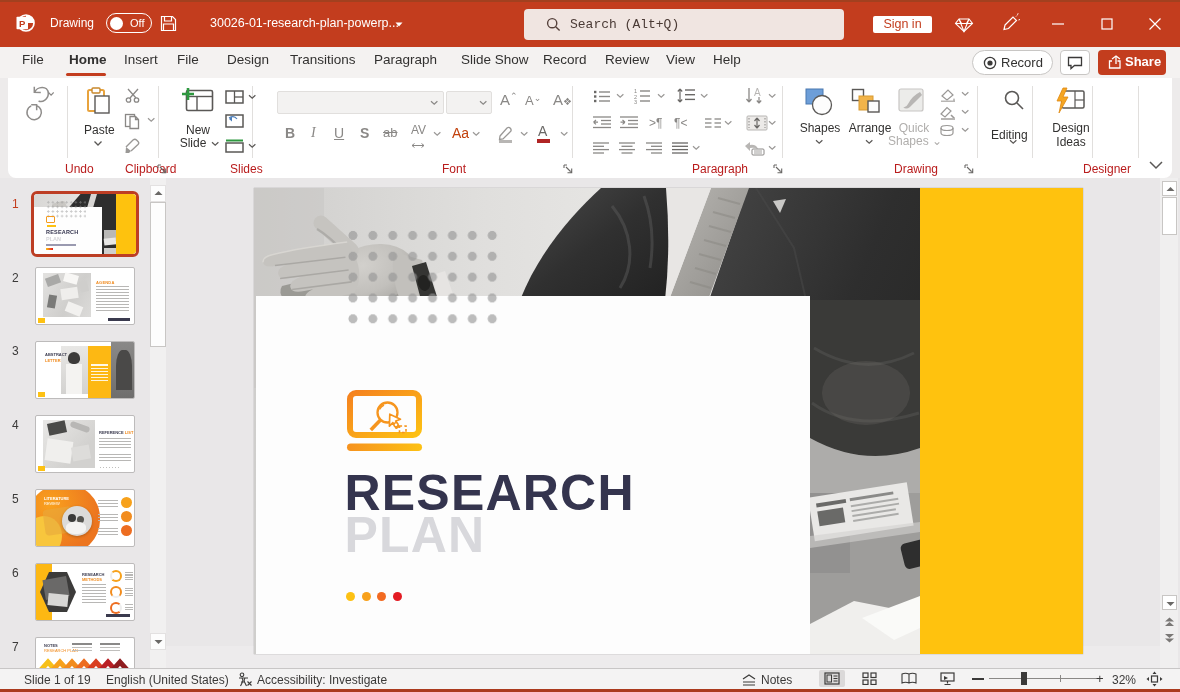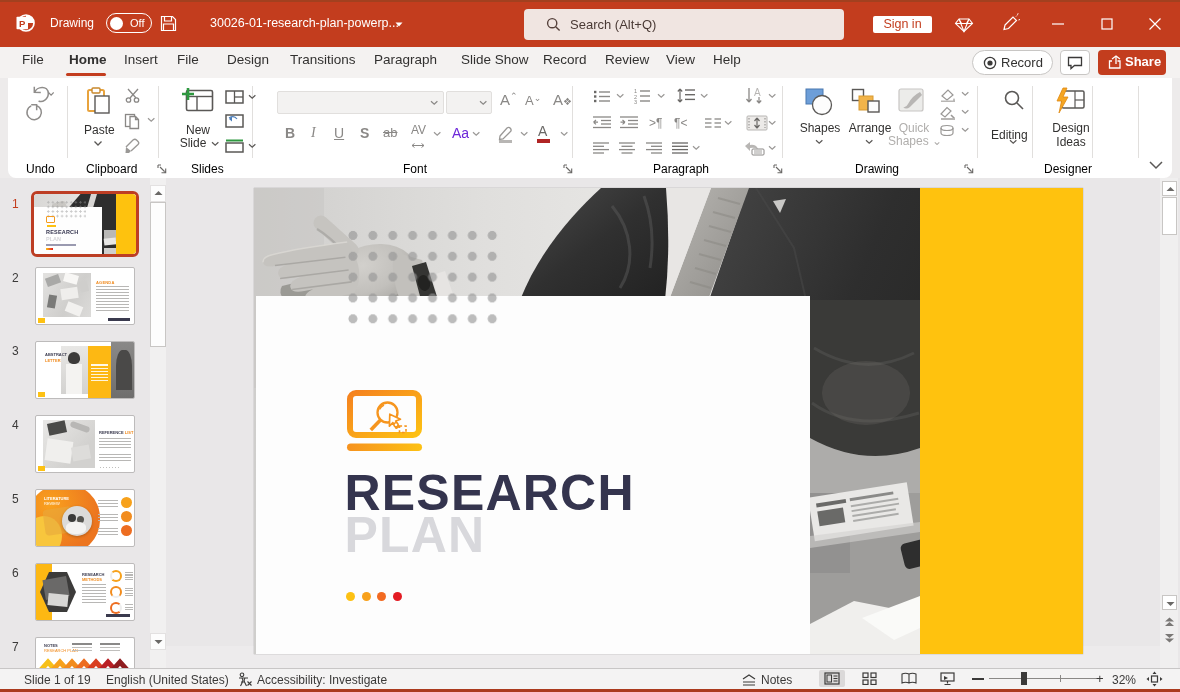--- a/index.html
+++ b/index.html
@@ -11,37 +11,37 @@
 #titlebar { position:absolute; left:0; top:0; width:1180px; height:47px; background:#c33d1e; color:#fff; }
 #ppticon { position:absolute; left:14px; top:12px; }
 #autosave { position:absolute; left:50px; top:16px; font-size:12px; }
 #toggle { position:absolute; left:106px; top:13px; width:46px; height:20px; border:1px solid #fff; border-radius:10px; }
 #toggle .knob { position:absolute; left:3px; top:2.5px; width:13px; height:13px; border-radius:50%; background:#fff; }
 #toggle .lbl { position:absolute; left:23px; top:3px; font-size:11px; color:#fff; }
 #saveicon { position:absolute; left:160px; top:15px; }
 #doctitle { position:absolute; left:210px; top:16px; font-size:12.5px; color:#fff; }
 #searchbox { position:absolute; left:524px; top:9px; width:320px; height:31px; background:#f0e5e1; border-radius:4px; color:#433; }
 #searchbox .mag { position:absolute; left:22px; top:8px; }
-#searchbox .txt { position:absolute; left:46px; top:8px; font-size:13px; color:#4a3a35; }
+#searchbox .txt { position:absolute; left:46px; top:8px; font-size:13px; color:#4a3a35;font-family:Liberation Mono, monospace; }
 #signin { position:absolute; left:873px; top:16px; width:59px; height:17px; background:#fff; border-radius:2px; color:#c33d1e; font-size:12.5px; text-align:center; line-height:17px; }
 .titleicon { position:absolute; top:12px; width:24px; height:24px; }
 
 
 #tabrow { position:absolute; left:0; top:47px; width:1180px; height:31px; background:#f4f2f1; }
 .tab { position:absolute; top:5px; font-size:13.5px; color:#323130; }
 #tab-home { font-weight:bold; }
 #homeunderline { position:absolute; left:66px; top:26px; width:40px; height:3px; background:#c33d1e; border-radius:2px; }
 #recordbtn { position:absolute; left:972px; top:3px; width:81px; height:25px; background:#fff; border:1px solid #c8c6c4; border-radius:13px; font-size:13px; color:#323130; }
 #commentbtn { position:absolute; left:1060px; top:3px; width:30px; height:25px; background:#fff; border:1px solid #c8c6c4; border-radius:4px; }
 #sharebtn { position:absolute; left:1098px; top:3px; width:68px; height:25px; background:#c33d1e; border-radius:4px; color:#fff; font-size:13px; font-weight:bold; }
 
 
 #ribbon { position:absolute; left:8px; top:78px; width:1164px; height:100px; background:#ffffff; border-radius:0 0 8px 8px; }
 .grpsep { position:absolute; top:8px; width:1px; height:72px; background:#e1dfdd; }
-.grplabel { position:absolute; top:84px; font-size:12px; color:#000000; white-space:nowrap; }
+.grplabel { position:absolute; top:84px; font-size:12px; color:#b91c1c; white-space:nowrap;margin-left:39px; }
 .launcher { position:absolute; top:85px; width:12px; height:12px; }
 .ribtxt { font-size:12px; color:#323130; }
 
 
 #workarea { position:absolute; left:0; top:178px; width:1180px; height:494px; background:#e9e7e8; }
 
 
 .thumbnum { position:absolute; font-size:12px; color:#3b3a39; }
 .thumb { position:absolute; left:35px; width:100px; height:58px; background:#fff; border:1px solid #bdbbbb; border-radius:2px; overflow:hidden; }
 #thumb1wrap { position:absolute; left:31px; top:13px; width:108px; height:66px; border:3px solid #bd3e24; border-radius:6px; background:#fff; overflow:hidden; }
@@ -254,21 +254,21 @@
   <div class="abs" style="left:303px;top:47px;font-size:14px;font-style:italic;color:#8a8886;font-family:'Liberation Serif',serif;">I</div>
   <div class="abs" style="left:326px;top:47px;font-size:14px;text-decoration:underline;color:#8a8886;">U</div>
   <div class="abs" style="left:352px;top:47px;font-size:14px;font-weight:bold;color:#8a8886;">S</div>
   <div class="abs" style="left:375px;top:47px;font-size:13px;text-decoration:line-through;color:#8a8886;">ab</div>
   <div class="abs" style="left:403px;top:45px;font-size:12px;color:#8a8886;">AV<br><svg width="14" height="5" viewBox="0 0 14 5" style="margin-top:-3px">
         <path d="M1 2.5 h12 M1 2.5 l2.5 -2 M1 2.5 l2.5 2 M13 2.5 l-2.5 -2 M13 2.5 l-2.5 2" stroke="#8a8886" fill="none"></path>
       </svg></div>
   <svg class="abs" style="left:425px;top:53px" width="9" height="6" viewBox="0 0 9 6">
       <path d="M1 1.2 l3.2 3 3.2 -3" fill="none" stroke="#9a9896" stroke-width="1.2"></path>
     </svg>
-  <div class="abs" style="left:444px;top:47px;font-size:14px;color:#6d28d9;">Aa</div>
+  <div class="abs" style="left:444px;top:47px;font-size:14px;color:#c2410c;">Aa</div>
   <svg class="abs" style="left:464px;top:53px" width="9" height="6" viewBox="0 0 9 6">
       <path d="M1 1.2 l3.2 3 3.2 -3" fill="none" stroke="#9a9896" stroke-width="1.2"></path>
     </svg>
   <svg class="abs" style="left:489px;top:48px" width="18" height="17" viewBox="0 0 18 17">
     <path d="M3 10 L10 2 Q12 0.5 13.5 2.5 Q15 4.5 13 6 L6 13 L2.5 13.5 Z" fill="none" stroke="#9a9896" stroke-width="1.3"></path>
     <rect x="2" y="14" width="13" height="3" fill="#b8b6b4"></rect>
   </svg>
   <svg class="abs" style="left:512px;top:53px" width="9" height="6" viewBox="0 0 9 6">
       <path d="M1 1.2 l3.2 3 3.2 -3" fill="none" stroke="#9a9896" stroke-width="1.2"></path>
     </svg>

